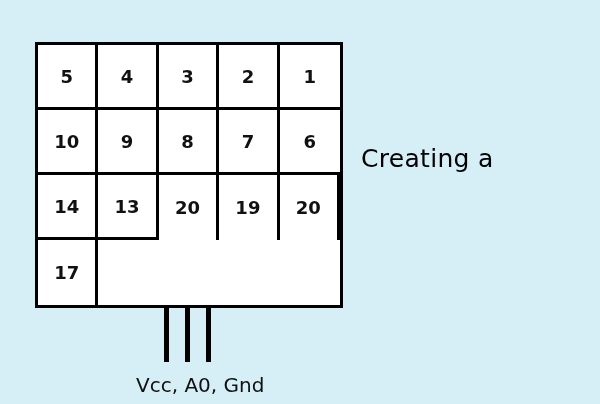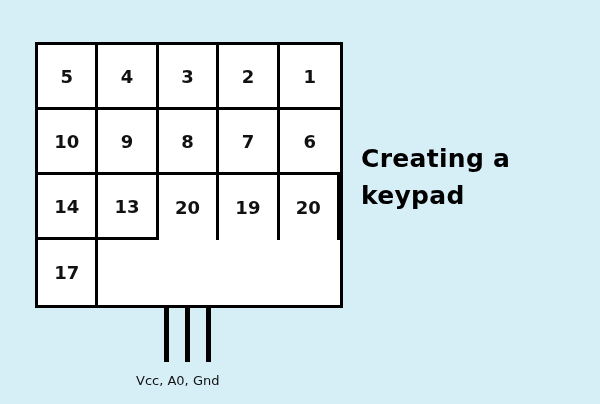--- a/index.html
+++ b/index.html
@@ -35,28 +35,28 @@
     .pin {
       position: absolute;
       top: 308px;
       width: 5px; height: 54px;
       background: #000;
     }
     .pins-label {
       position: absolute;
       left: 136px; top: 373px;
       font-family: "DejaVu Sans", sans-serif;
-      font-size: 13px;
+      font-size: 20px;
       color: #111;
     }
     .title {
       position: absolute;
       left: 361px; top: 140px;
       font-family: "DejaVu Sans", sans-serif;
-      font-weight: bold;
+      font-weight: normal;
       font-size: 25px;
       line-height: 37px;
       color: #000;
       letter-spacing: 0.3px;
     }
     .title span { display: block; }
   </style>
 </head>
 <body>
 
@@ -83,14 +83,13 @@
 </div>
 
 <div class="pin" style="left:164px;"></div>
 <div class="pin" style="left:185px;"></div>
 <div class="pin" style="left:206px;"></div>
 
 <div class="pins-label">Vcc, A0, Gnd</div>
 
 <div class="title">
   <span>Creating a</span>
-  <span>keypad</span>
 </div>
 
 </body></html>

